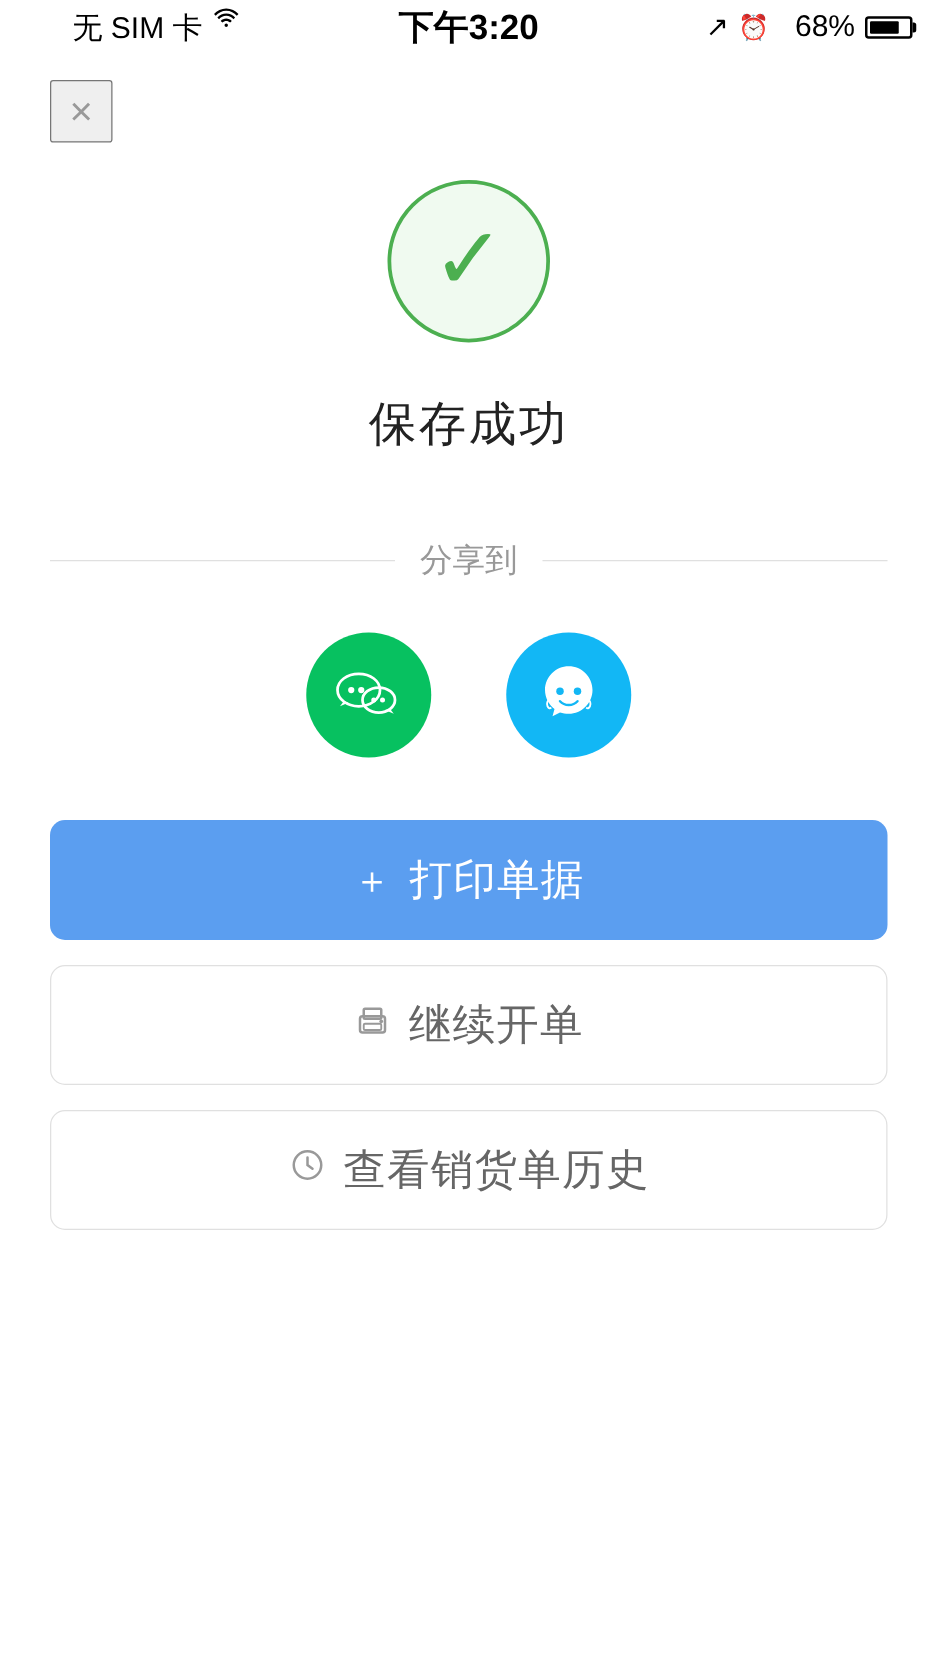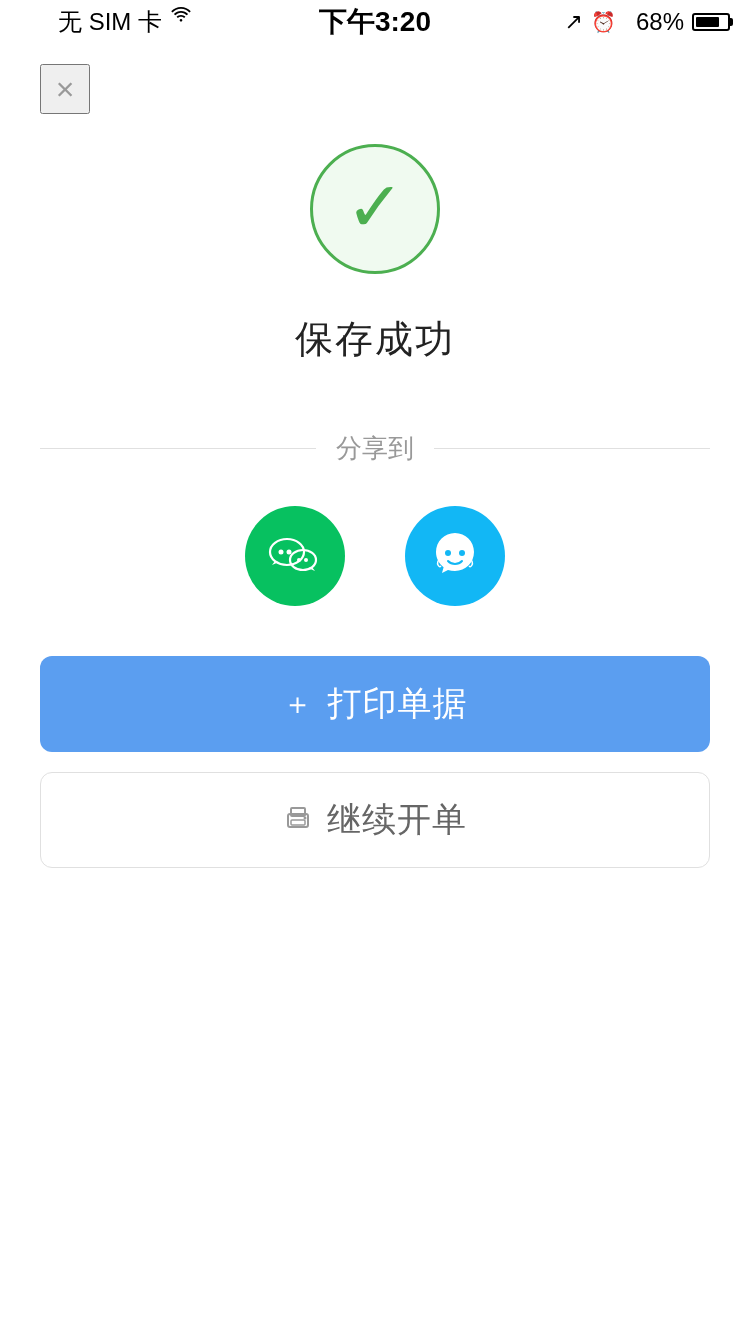--- a/index.html
+++ b/index.html
@@ -341,15 +341,24 @@
         <svg width="30" height="30" viewBox="0 0 30 30" fill="none" xmlns="http://www.w3.org/2000/svg">
           <rect x="5" y="12" width="20" height="13" rx="2" stroke="#999" stroke-width="2"></rect>
           <rect x="8" y="6" width="14" height="8" rx="1" stroke="#999" stroke-width="2"></rect>
           <rect x="8" y="18" width="14" height="5" rx="1" stroke="#999" stroke-width="1.5"></rect>
           <circle cx="22" cy="16" r="1.5" fill="#999"></circle>
         </svg>
       </span>
       <span>继续开单</span>
     </button>
 
+    <button class="btn-secondary">
+      <span class="btn-icon btn-icon-gray">
+        <svg width="30" height="30" viewBox="0 0 30 30" fill="none" xmlns="http://www.w3.org/2000/svg">
+          <circle cx="15" cy="15" r="11" stroke="#999" stroke-width="2"></circle>
+          <path d="M15 9v6l4 3" stroke="#999" stroke-width="2" stroke-linecap="round"></path>
+        </svg>
+      </span>
+      <span>查看销货单历史</span>
+    </button>
   </div>
 
 </div>
 
 </body></html>

